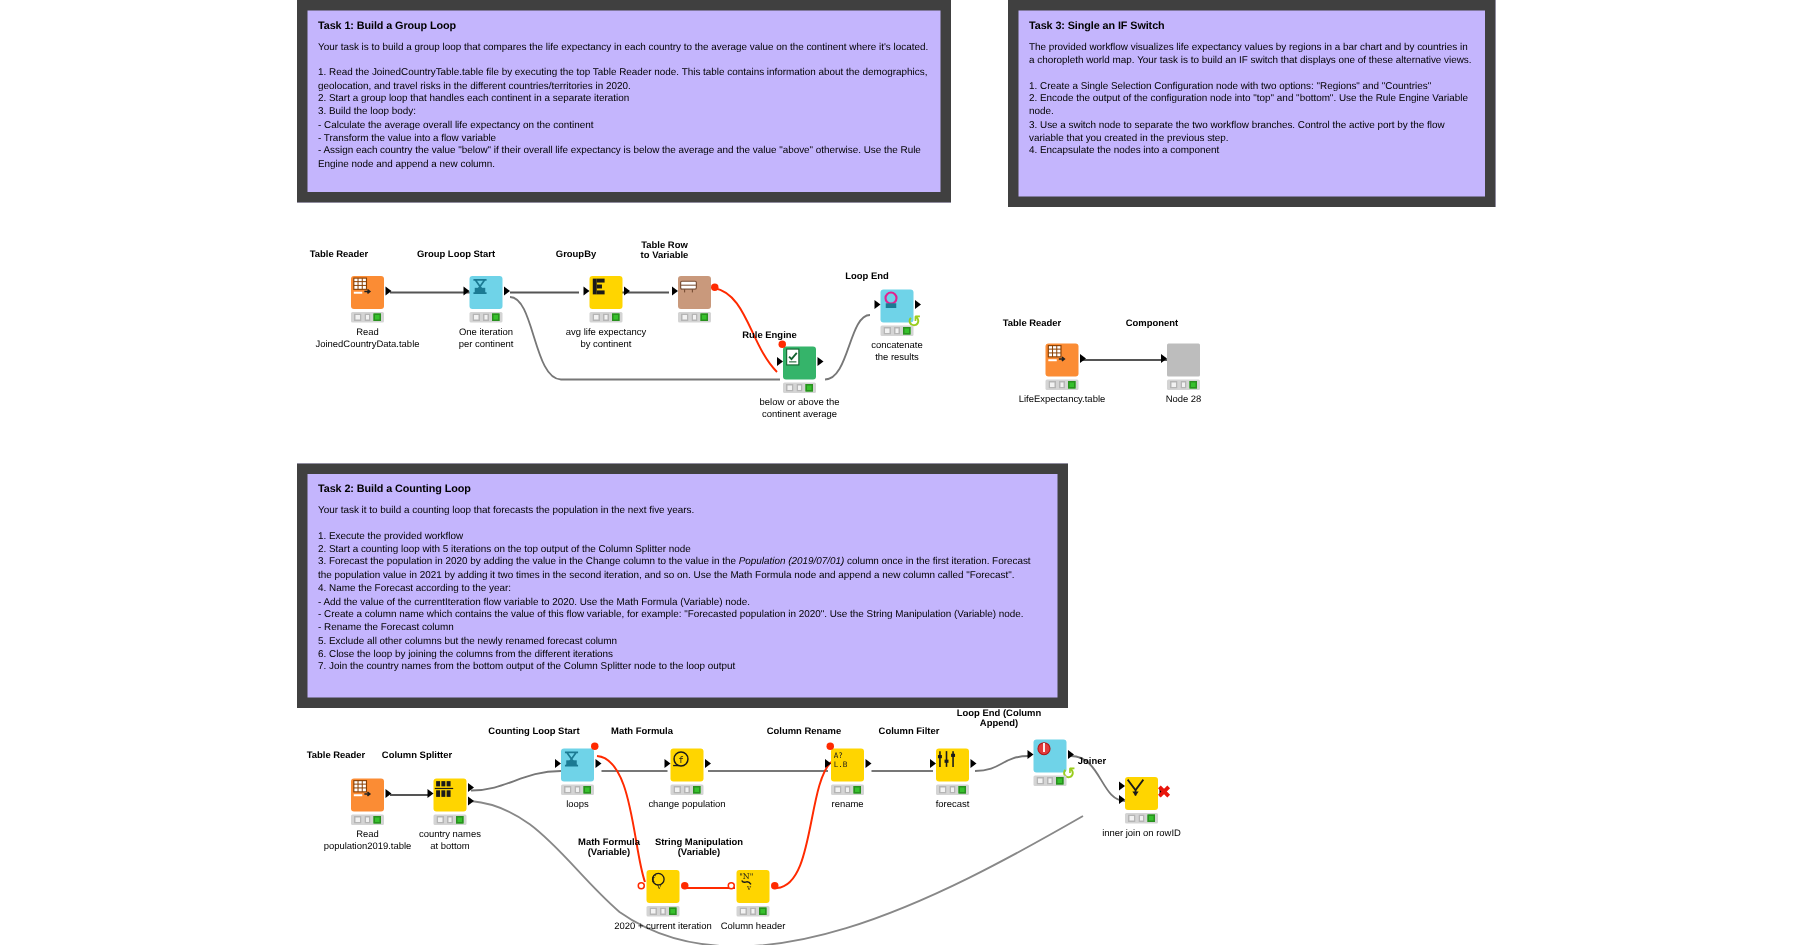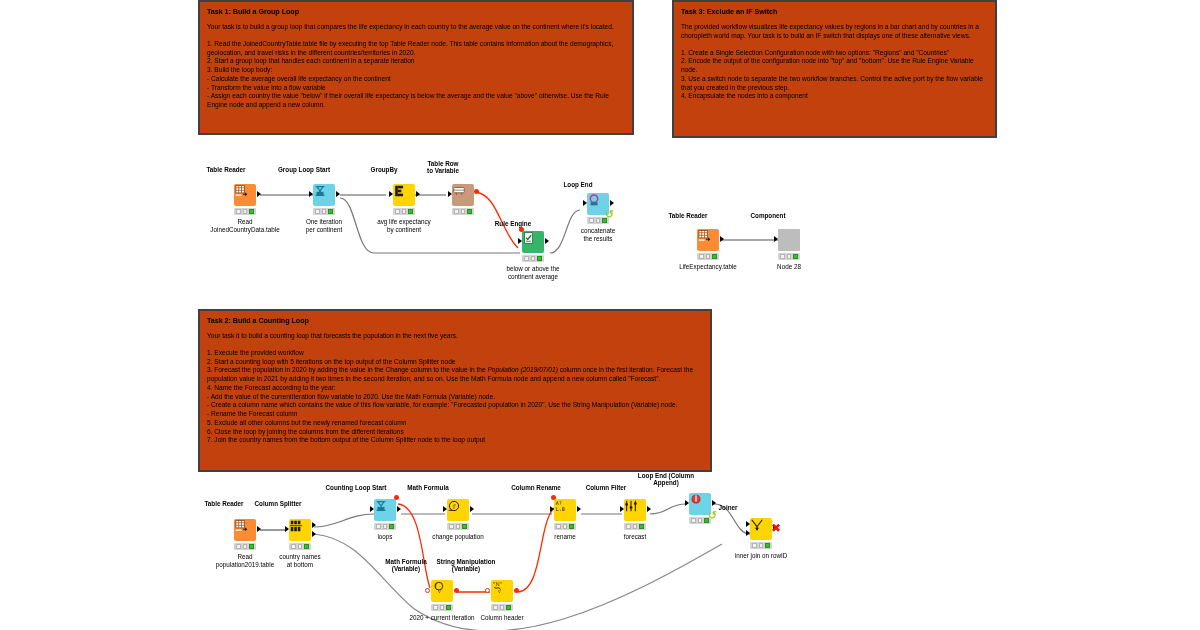--- a/index.html
+++ b/index.html
@@ -8,22 +8,22 @@
     font-family: "Liberation Sans", sans-serif;
     position: relative;
     overflow: hidden;
     color:#000;
   }
   .canvas { position:absolute; inset:0; }
 
   
   .task-box {
     position:absolute;
-    background:#c2410c;
-    border:2px solid #404040;
+    background:#c4b5fd;
+    border:7px solid #404040;
     padding:5px 7px 6px 7px;
   }
   .task-title {
     font-size:7.2px;
     font-weight:bold;
     line-height:1.25;
     margin-bottom:7px;
     letter-spacing:-0.05px;
   }
   .task-intro {
@@ -126,21 +126,21 @@
       <div>1. Read the JoinedCountryTable.table file by executing the top Table Reader node. This table contains information about the demographics, geolocation, and travel risks in the different countries/territories in 2020.</div>
       <div>2. Start a group loop that handles each continent in a separate iteration</div>
       <div>3. Build the loop body:</div>
       <div>- Calculate the average overall life expectancy on the continent</div>
       <div>- Transform the value into a flow variable</div>
       <div>- Assign each country the value "below" if their overall life expectancy is below the average and the value "above" otherwise. Use the Rule Engine node and append a new column.</div>
     </div>
   </div>
 
   <div class="task-box" id="task3">
-    <div class="task-title">Task 3: Exclude an IF Switch</div>
+    <div class="task-title">Task 3: Single an IF Switch</div>
     <div class="task-intro">The provided workflow visualizes life expectancy values by regions in a bar chart and by countries in a choropleth world map. Your task is to build an IF switch that displays one of these alternative views.</div>
     <div class="task-steps">
       <div>1. Create a Single Selection Configuration node with two options: "Regions" and "Countries"</div>
       <div>2. Encode the output of the configuration node into "top" and "bottom". Use the Rule Engine Variable node.</div>
       <div>3. Use a switch node to separate the two workflow branches. Control the active port by the flow variable that you created in the previous step.</div>
       <div>4. Encapsulate the nodes into a component</div>
     </div>
   </div>
 
   <div class="task-box" id="task2">

